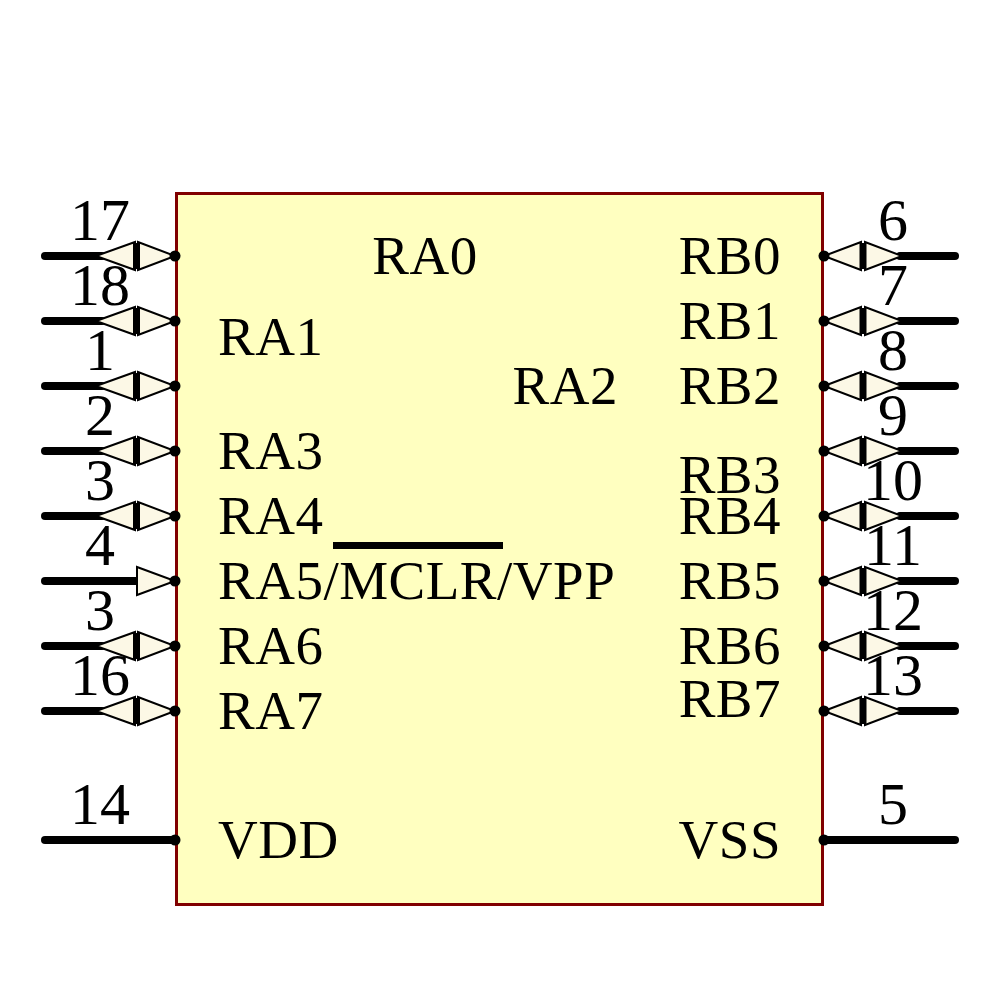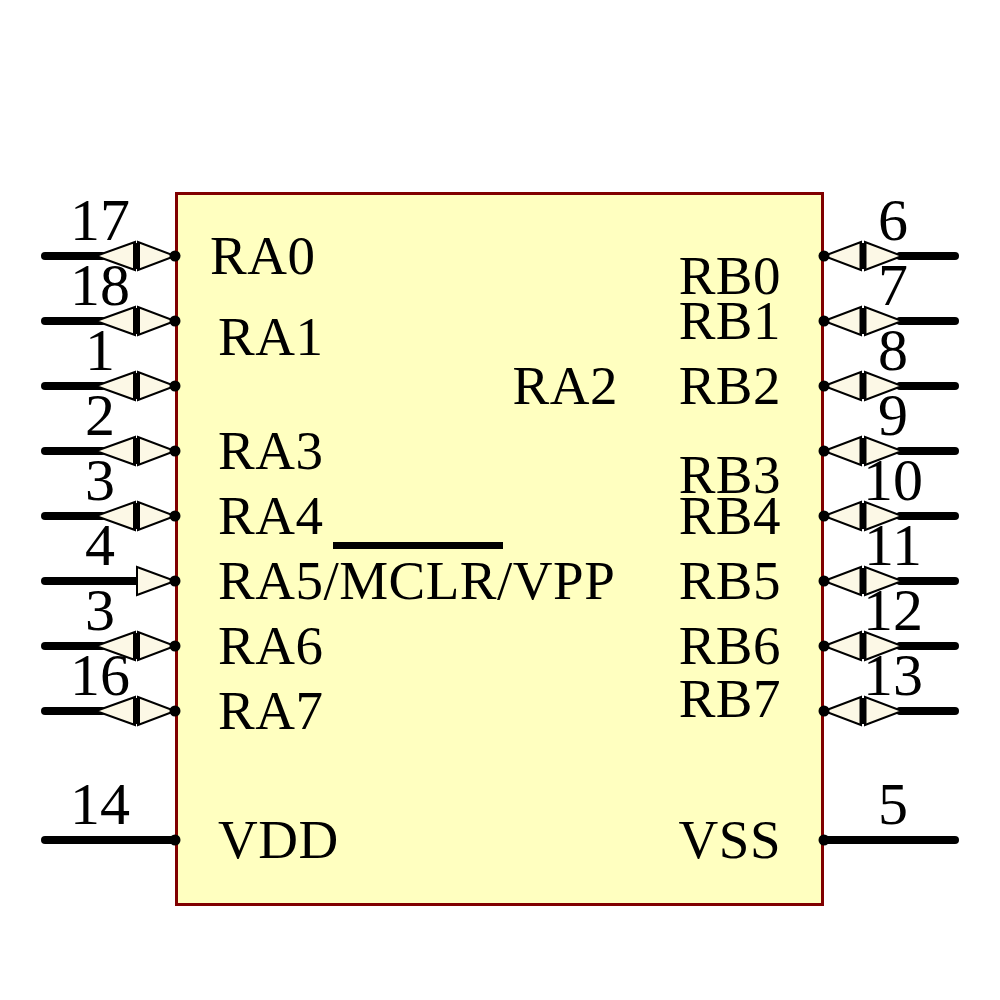--- a/index.html
+++ b/index.html
@@ -45,21 +45,21 @@
   <div id="pins">
       <div class="pin-row">
         <svg width="142" height="44" viewBox="0 0 142 44" class="pin-graphic" style="left: 40px; top: 234px;">
           <line x1="5" y1="22" x2="62" y2="22" stroke="#000000" stroke-width="8" stroke-linecap="round"></line>
           <polygon points="56,22 95,8 95,36" fill="#FCF8E6" stroke="#000000" stroke-width="2" stroke-linejoin="miter"></polygon>
           <polygon points="98,8 98,36 135,22" fill="#FCF8E6" stroke="#000000" stroke-width="2" stroke-linejoin="miter"></polygon>
           <rect x="93" y="9" width="7" height="26" fill="#000000"></rect>
           <circle cx="135" cy="22" r="5.5" fill="#000000"></circle>
         </svg>
         <div class="pin-num" style="left: 40px; width: 120px; top: 194px;">17</div>
-        <div class="pin-label" style="top: 223px; left: 210px; width: 400px;">RA0</div>
+        <div class="pin-label" style="top: 223px; left: 225px; width: 400px; text-align: center;">RA0</div>
       </div>
       <div class="pin-row">
         <svg width="142" height="44" viewBox="0 0 142 44" class="pin-graphic" style="left: 40px; top: 299px;">
           <line x1="5" y1="22" x2="62" y2="22" stroke="#000000" stroke-width="8" stroke-linecap="round"></line>
           <polygon points="56,22 95,8 95,36" fill="#FCF8E6" stroke="#000000" stroke-width="2" stroke-linejoin="miter"></polygon>
           <polygon points="98,8 98,36 135,22" fill="#FCF8E6" stroke="#000000" stroke-width="2" stroke-linejoin="miter"></polygon>
           <rect x="93" y="9" width="7" height="26" fill="#000000"></rect>
           <circle cx="135" cy="22" r="5.5" fill="#000000"></circle>
         </svg>
         <div class="pin-num" style="left: 40px; width: 120px; top: 259px;">18</div>
@@ -139,21 +139,21 @@
       </div>
       <div class="pin-row">
         <svg width="142" height="44" viewBox="0 0 142 44" class="pin-graphic" style="left: 820px; top: 234px;">
           <line x1="80" y1="22" x2="135" y2="22" stroke="#000000" stroke-width="8" stroke-linecap="round"></line>
           <polygon points="4,22 41,8 41,36" fill="#FCF8E6" stroke="#000000" stroke-width="2" stroke-linejoin="miter"></polygon>
           <polygon points="45,8 45,36 82,22" fill="#FCF8E6" stroke="#000000" stroke-width="2" stroke-linejoin="miter"></polygon>
           <rect x="39.5" y="9" width="7" height="26" fill="#000000"></rect>
           <circle cx="4" cy="22" r="5.5" fill="#000000"></circle>
         </svg>
         <div class="pin-num" style="left: 833px; width: 120px; top: 194px;">6</div>
-        <div class="pin-label right" style="top: 223px; left: 581px; width: 200px; margin-top: 20px;">RB0</div>
+        <div class="pin-label right" style="top: 223px; left: 581px; width: 200px;">RB0</div>
       </div>
       <div class="pin-row">
         <svg width="142" height="44" viewBox="0 0 142 44" class="pin-graphic" style="left: 820px; top: 299px;">
           <line x1="80" y1="22" x2="135" y2="22" stroke="#000000" stroke-width="8" stroke-linecap="round"></line>
           <polygon points="4,22 41,8 41,36" fill="#FCF8E6" stroke="#000000" stroke-width="2" stroke-linejoin="miter"></polygon>
           <polygon points="45,8 45,36 82,22" fill="#FCF8E6" stroke="#000000" stroke-width="2" stroke-linejoin="miter"></polygon>
           <rect x="39.5" y="9" width="7" height="26" fill="#000000"></rect>
           <circle cx="4" cy="22" r="5.5" fill="#000000"></circle>
         </svg>
         <div class="pin-num" style="left: 833px; width: 120px; top: 259px;">7</div>

